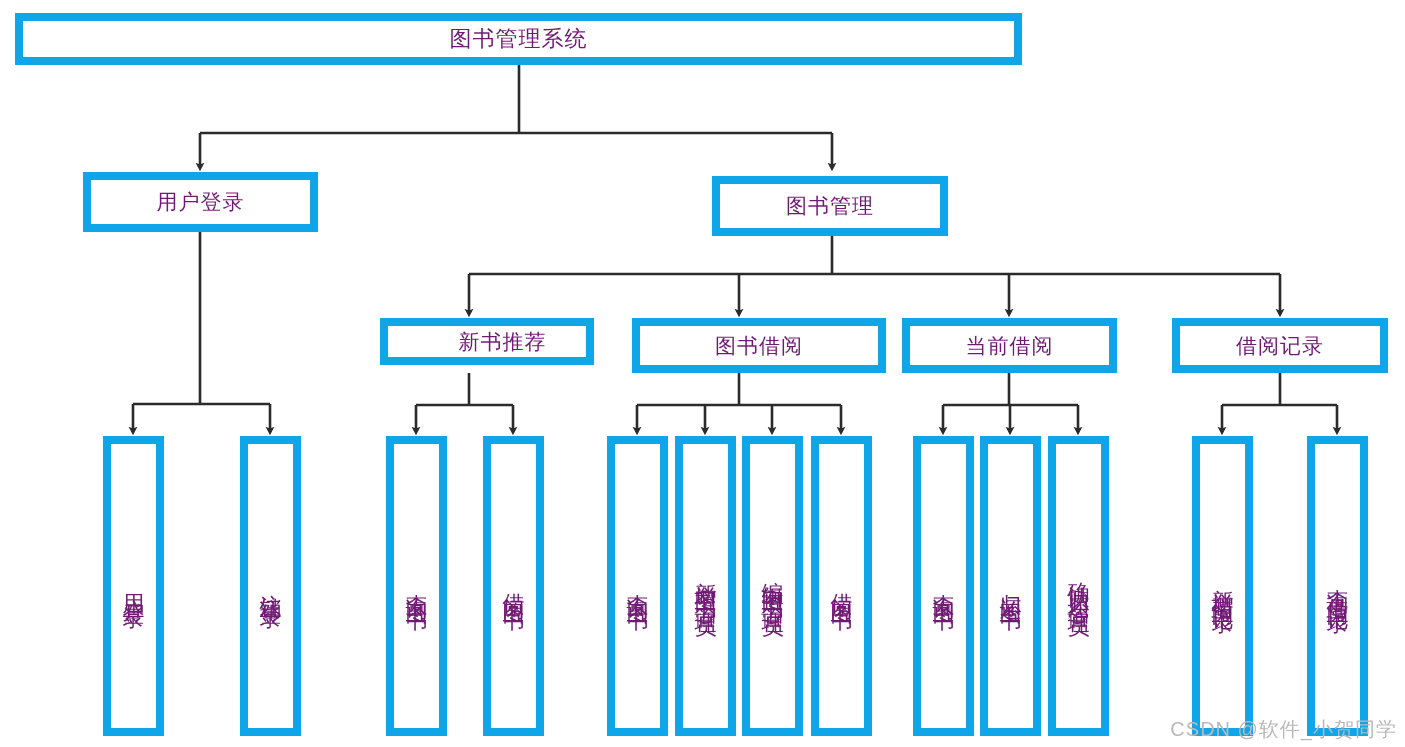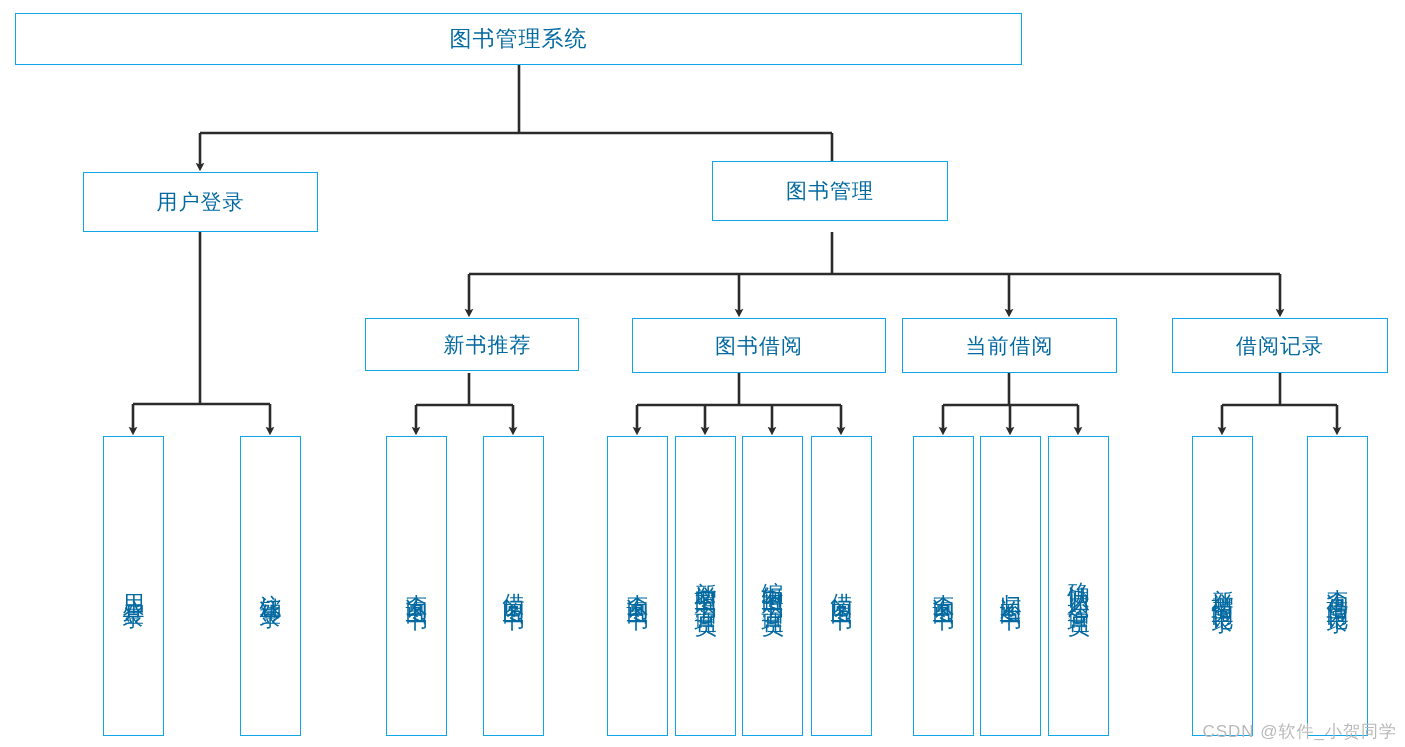--- a/index.html
+++ b/index.html
@@ -11,25 +11,25 @@
     overflow:hidden;
     position:relative;
   }
   #diagram-root{position:absolute;left:0;top:0;width:1405px;height:747px;}
   svg.connectors{position:absolute;left:0;top:0;width:1405px;height:747px;pointer-events:none;}
 
   .node{
     position:absolute;
     box-sizing:border-box;
     background:#ffffff;
-    border:1px solid #0ea5e9;
+    border:8px solid #0ea5e9;
     display:flex;
     align-items:center;
     justify-content:center;
-    color:#0369a1;
+    color:#701a75;
   }
   .node.horiz{
     font-size:21px;
     letter-spacing:1px;
   }
   .node.root{font-size:22px;}
   .node.leaf{
     writing-mode:vertical-rl;
     text-orientation:upright;
     font-size:22px;
@@ -42,21 +42,21 @@
   }
   .node.leaf .vtext{
     writing-mode:vertical-rl;
     text-orientation:upright;
     display:block;
   }
   #watermark{
     position:absolute;
     right:8px;
     bottom:4px;
-    font-size:17px;
+    font-size:20px;
     color:#b9b9b9;
     letter-spacing:1px;
     user-select:none;
     white-space:nowrap;
   }
 </style>
 </head>
 <body>
 
 <div id="diagram-root">
@@ -107,23 +107,23 @@
       <path d="M1280,373 L1280,405"></path>
       <path d="M1222,405 L1337,405"></path>
       <path d="M1222,405 L1222,431" marker-end="url(#arrow)"></path>
       <path d="M1337,405 L1337,431" marker-end="url(#arrow)"></path>
     </g>
   </svg>
 
   <div class="node horiz root" style="left:15px;top:13px;width:1007px;height:52px;">图书管理系统</div>
 
   <div class="node horiz" style="left:83px;top:172px;width:235px;height:60px;">用户登录</div>
-  <div class="node horiz" style="left:712px;top:161px;width:236px;height:60px;">图书管理</div>
+  <div class="node horiz" style="left:712px;top:176px;width:236px;height:60px;">图书管理</div>
 
-  <div class="node horiz" style="left:365px;top:318px;width:214px;height:53px;padding-left:31px;">新书推荐</div>
+  <div class="node horiz" style="left:380px;top:318px;width:214px;height:47px;padding-left:31px;">新书推荐</div>
   <div class="node horiz" style="left:632px;top:318px;width:254px;height:55px;">图书借阅</div>
   <div class="node horiz" style="left:902px;top:318px;width:215px;height:55px;">当前借阅</div>
   <div class="node horiz" style="left:1172px;top:318px;width:216px;height:55px;font-family:Liberation Serif, serif;">借阅记录</div>
 
   <div class="node leaf" style="left:103px;top:436px;width:61px;height:300px;">
     <span class="vtext">用户登录</span>
   </div>
   <div class="node leaf" style="left:240px;top:436px;width:61px;height:300px;">
     <span class="vtext">注销登录</span>
   </div>

